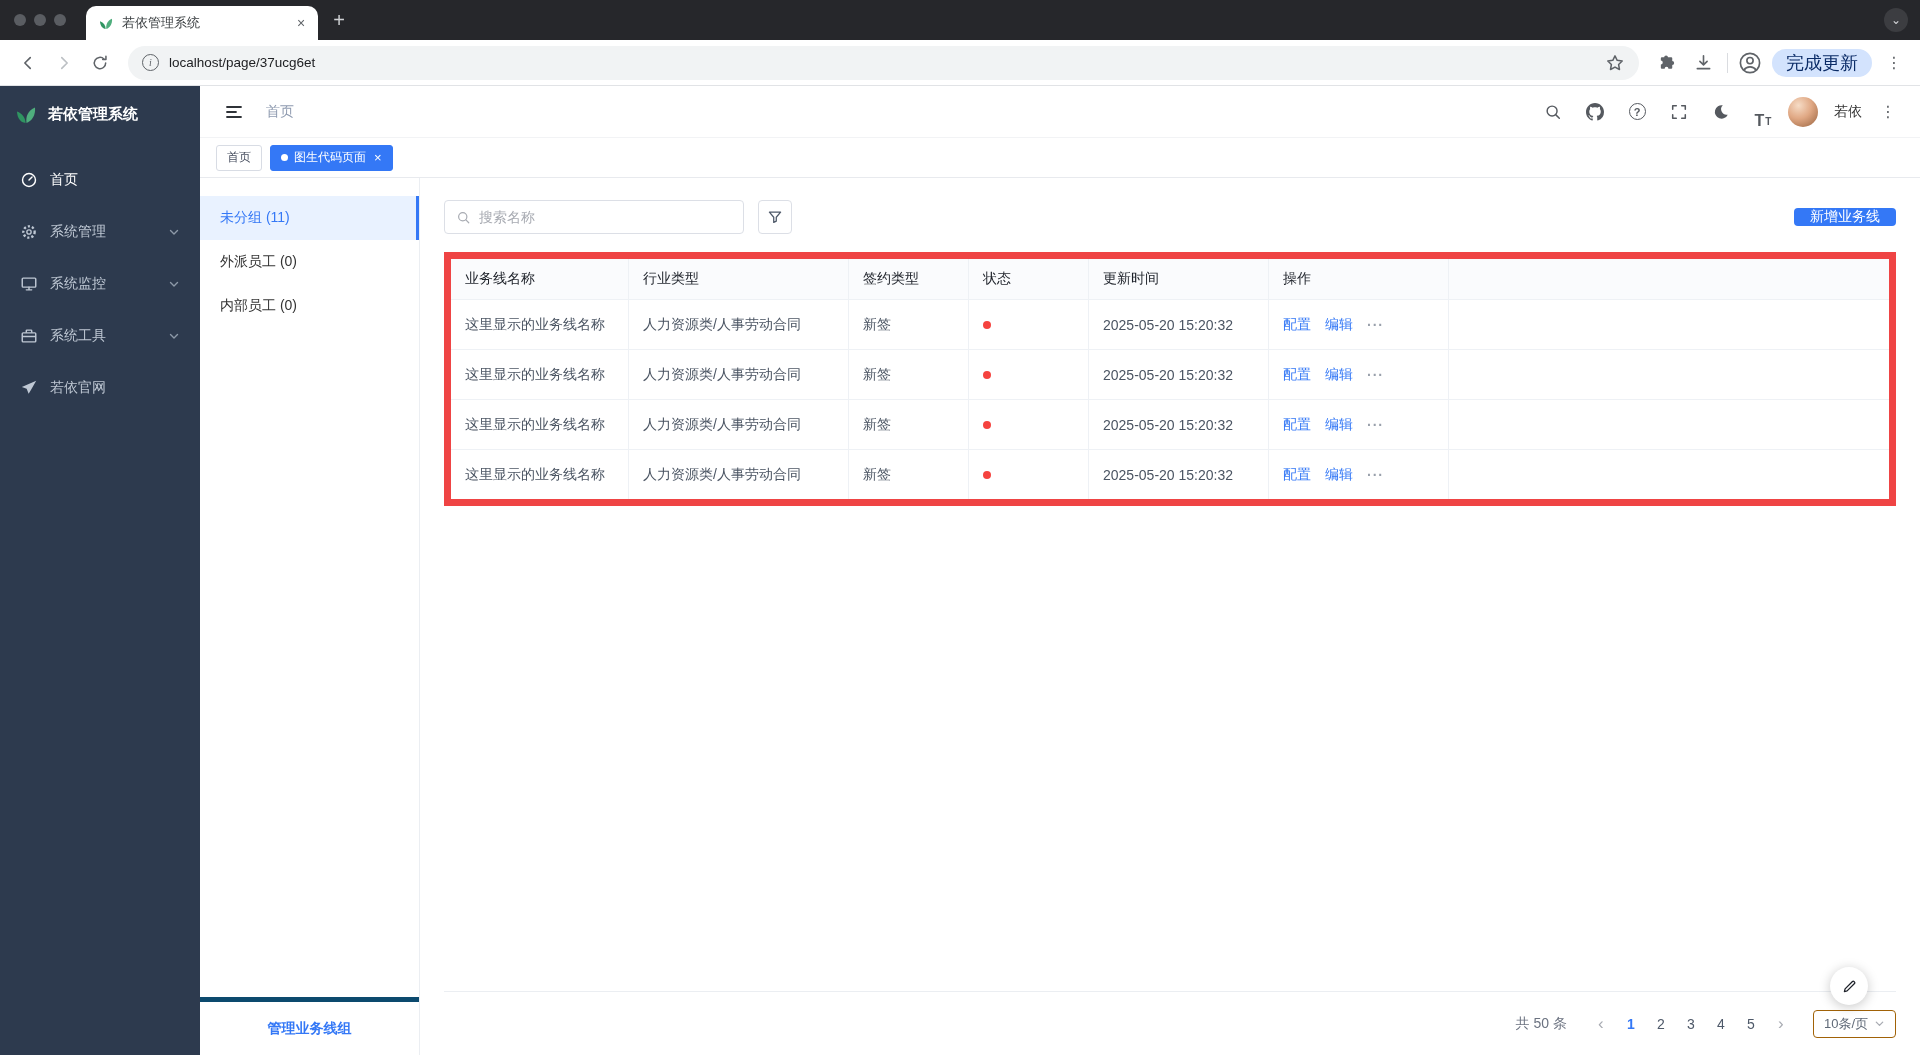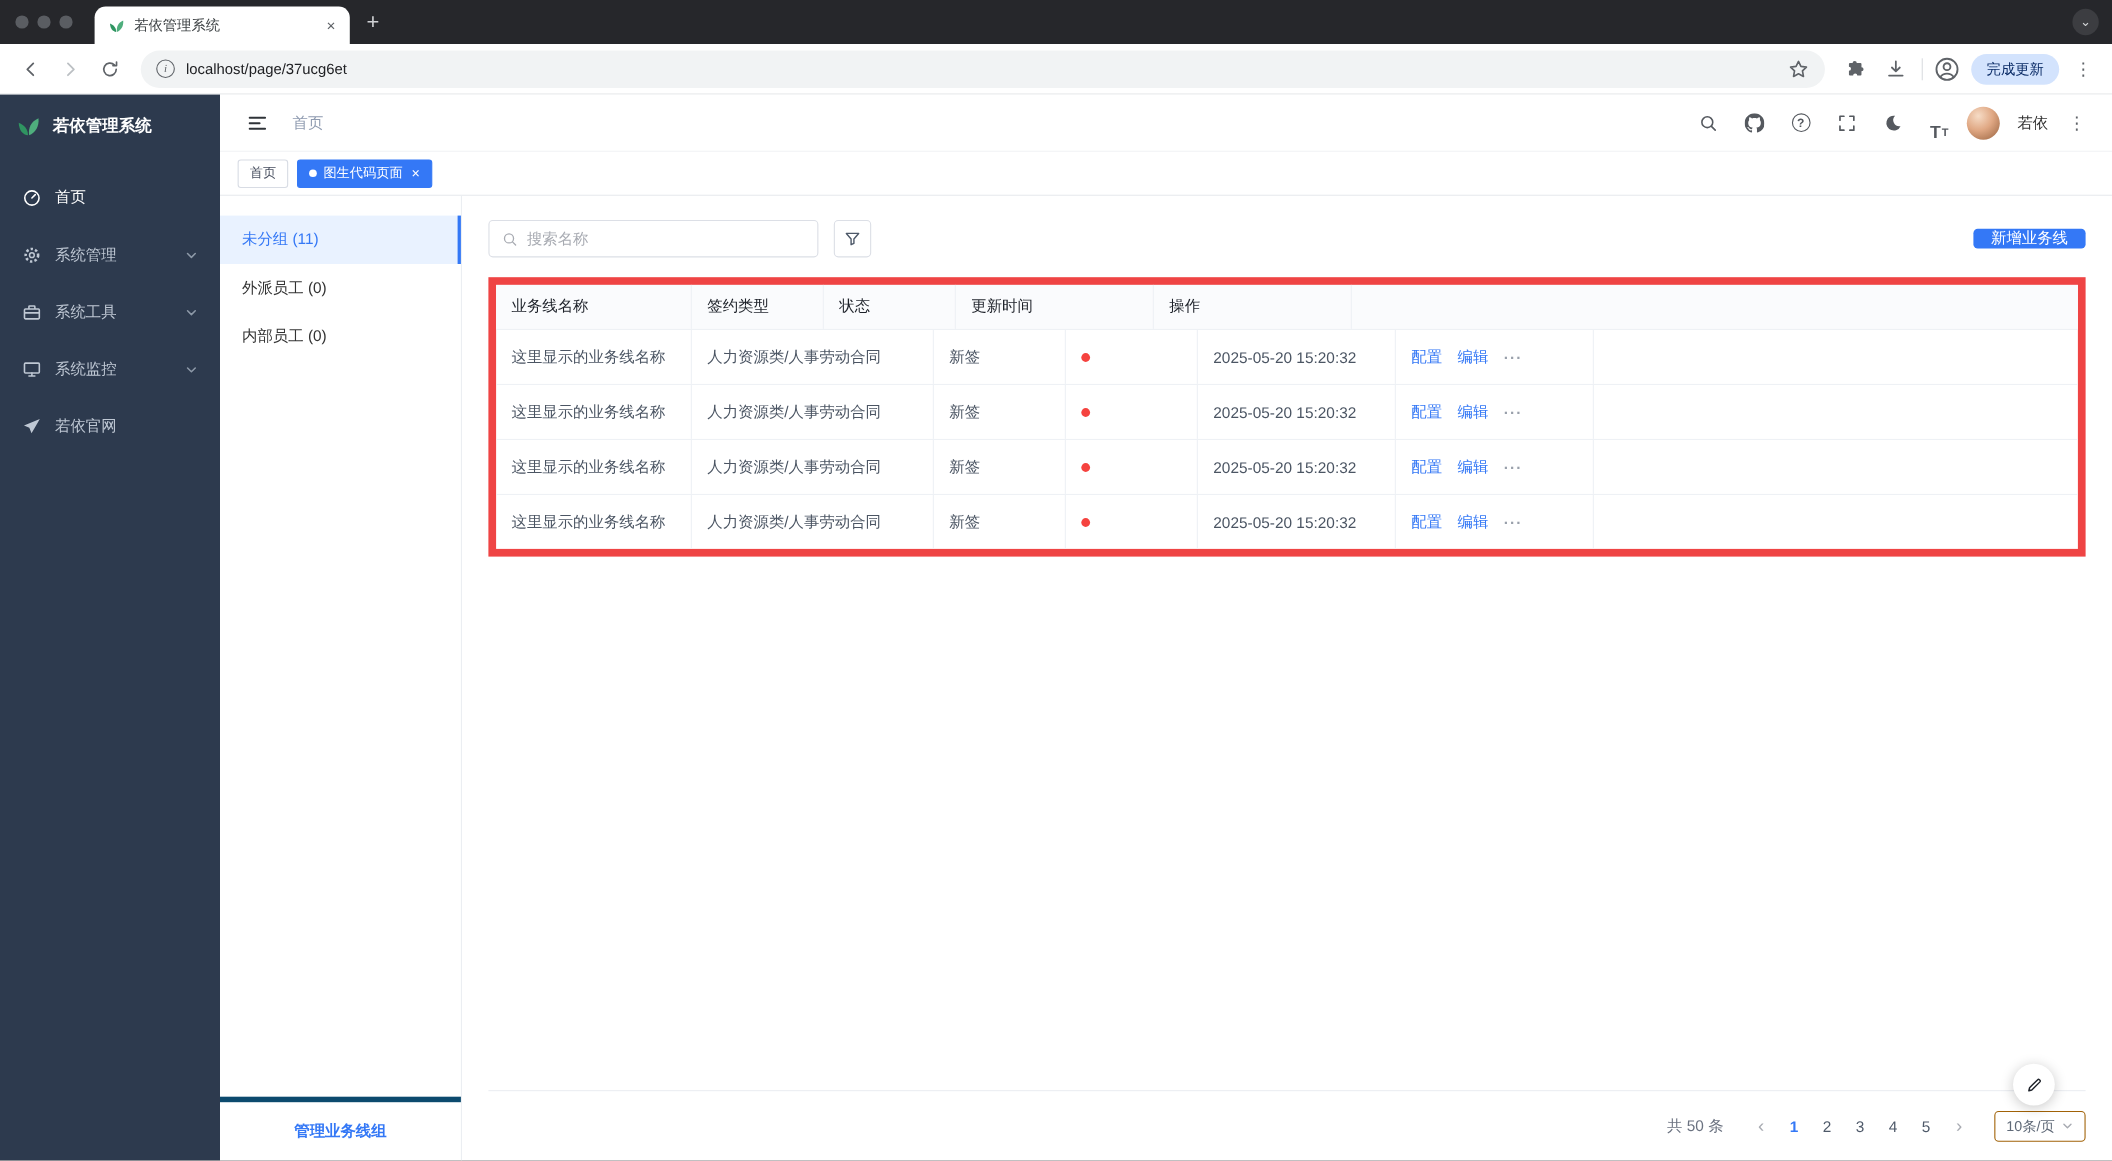--- a/index.html
+++ b/index.html
@@ -36,21 +36,21 @@
                font-size:10px; display:flex; align-items:center; justify-content:center; flex-shrink:0;
                font-family:"Liberation Serif",serif; font-style:italic; }
   .url-text { flex:1; white-space:nowrap; overflow:hidden; }
   .star-icon { width:20px; height:20px; color:#5f6368; }
   .tb-icon { width:32px; height:32px; display:flex; align-items:center; justify-content:center; color:#5f6368; }
   .tb-icon svg { width:19px; height:19px; }
   .tb-sep { width:1px; height:20px; background:#dadce0; margin:0 4px; }
   .chrome-avatar { width:28px; height:28px; border-radius:50%; color:#5f6368; display:flex; align-items:center; justify-content:center; }
   .chrome-avatar svg { width:24px; height:24px; }
   .update-pill { height:28px; padding:0 14px; border-radius:14px; background:var(--update-pill-bg,#d3e3fd);
-                 color:var(--update-pill-text,#0a2b66); font-size:13px; font-weight:500; display:flex; align-items:center; margin:0 4px; }
+                 color:var(--update-pill-text,#0a2b66); font-size:18px; font-weight:500; display:flex; align-items:center; margin:0 4px; }
   .menu-dots { width:28px; height:28px; display:flex; align-items:center; justify-content:center; color:#5f6368; font-size:16px; }
 
   
   .app { flex:1; display:flex; min-height:0; }
 
   .sidebar { width:200px; background:var(--sidebar-bg,#2d3a4e); color:#c6cdd8; flex-shrink:0; display:flex; flex-direction:column; }
   .logo { height:56px; display:flex; align-items:center; gap:10px; padding:0 14px; color:#fff; font-size:15px; font-weight:bold; }
   .logo svg { width:24px; height:24px; flex-shrink:0; }
   .side-nav { padding-top:12px; }
   .nav-item { height:52px; display:flex; align-items:center; gap:12px; padding:0 20px; font-size:14px; color:#bfc8d4; cursor:pointer; }
@@ -237,36 +237,36 @@
             </svg>
           <span>系统管理</span>
           <span class="chev">
               <svg viewBox="0 0 12 12" fill="none" stroke="currentColor" stroke-width="1.4" stroke-linecap="round" stroke-linejoin="round">
                 <path d="M2.5 4.5L6 8l3.5-3.5"></path>
               </svg>
             </span>
         </div>
         <div class="nav-item">
           <svg class="mi" viewBox="0 0 20 20" fill="none" stroke="currentColor" stroke-width="1.6">
-              <rect x="2.5" y="6.5" width="15" height="10" rx="1"></rect>
-              <path d="M7 6.5V4.2c0-.4.3-.7.7-.7h4.6c.4 0 .7.3.7.7v2.3M2.5 10.5h15"></path>
-            </svg>
-          <span>系统工具</span>
+              <rect x="2.5" y="3.5" width="15" height="10" rx="1"></rect>
+              <path d="M7 16.5h6M10 13.5v3" stroke-linecap="round"></path>
+            </svg>
+          <span>系统监控</span>
           <span class="chev">
               <svg viewBox="0 0 12 12" fill="none" stroke="currentColor" stroke-width="1.4" stroke-linecap="round" stroke-linejoin="round">
                 <path d="M2.5 4.5L6 8l3.5-3.5"></path>
               </svg>
             </span>
         </div>
         <div class="nav-item">
           <svg class="mi" viewBox="0 0 20 20" fill="none" stroke="currentColor" stroke-width="1.6">
-              <rect x="2.5" y="3.5" width="15" height="10" rx="1"></rect>
-              <path d="M7 16.5h6M10 13.5v3" stroke-linecap="round"></path>
-            </svg>
-          <span>系统监控</span>
+              <rect x="2.5" y="6.5" width="15" height="10" rx="1"></rect>
+              <path d="M7 6.5V4.2c0-.4.3-.7.7-.7h4.6c.4 0 .7.3.7.7v2.3M2.5 10.5h15"></path>
+            </svg>
+          <span>系统工具</span>
           <span class="chev">
               <svg viewBox="0 0 12 12" fill="none" stroke="currentColor" stroke-width="1.4" stroke-linecap="round" stroke-linejoin="round">
                 <path d="M2.5 4.5L6 8l3.5-3.5"></path>
               </svg>
             </span>
         </div>
         <div class="nav-item">
           <svg class="mi" viewBox="0 0 20 20" fill="currentColor">
               <path d="M18 2L2 8.8l5.4 2.1 2.2 5.6 2.7-4.5L18 2z"></path>
             </svg>
@@ -359,20 +359,21 @@
               <svg viewBox="0 0 20 20" fill="none" stroke="currentColor" stroke-width="1.6" stroke-linejoin="round">
                   <path d="M3 4h14l-5.4 6.3v4.9l-3.2 1.6v-6.5L3 4z"></path>
                 </svg>
             </div>
             <button class="add-btn">新增业务线</button>
           </div>
 
           <div class="table">
             <div class="trow thead">
               <div class="tcell c1">业务线名称</div>
+              <div class="tcell c2">行业类型</div>
               <div class="tcell c3">签约类型</div>
               <div class="tcell c4">状态</div>
               <div class="tcell c5">更新时间</div>
               <div class="tcell c6">操作</div>
               <div class="tcell cf"></div>
             </div>
 
             <div class="trow">
               <div class="tcell c1">这里显示的业务线名称</div>
               <div class="tcell c2">人力资源类/人事劳动合同</div>

